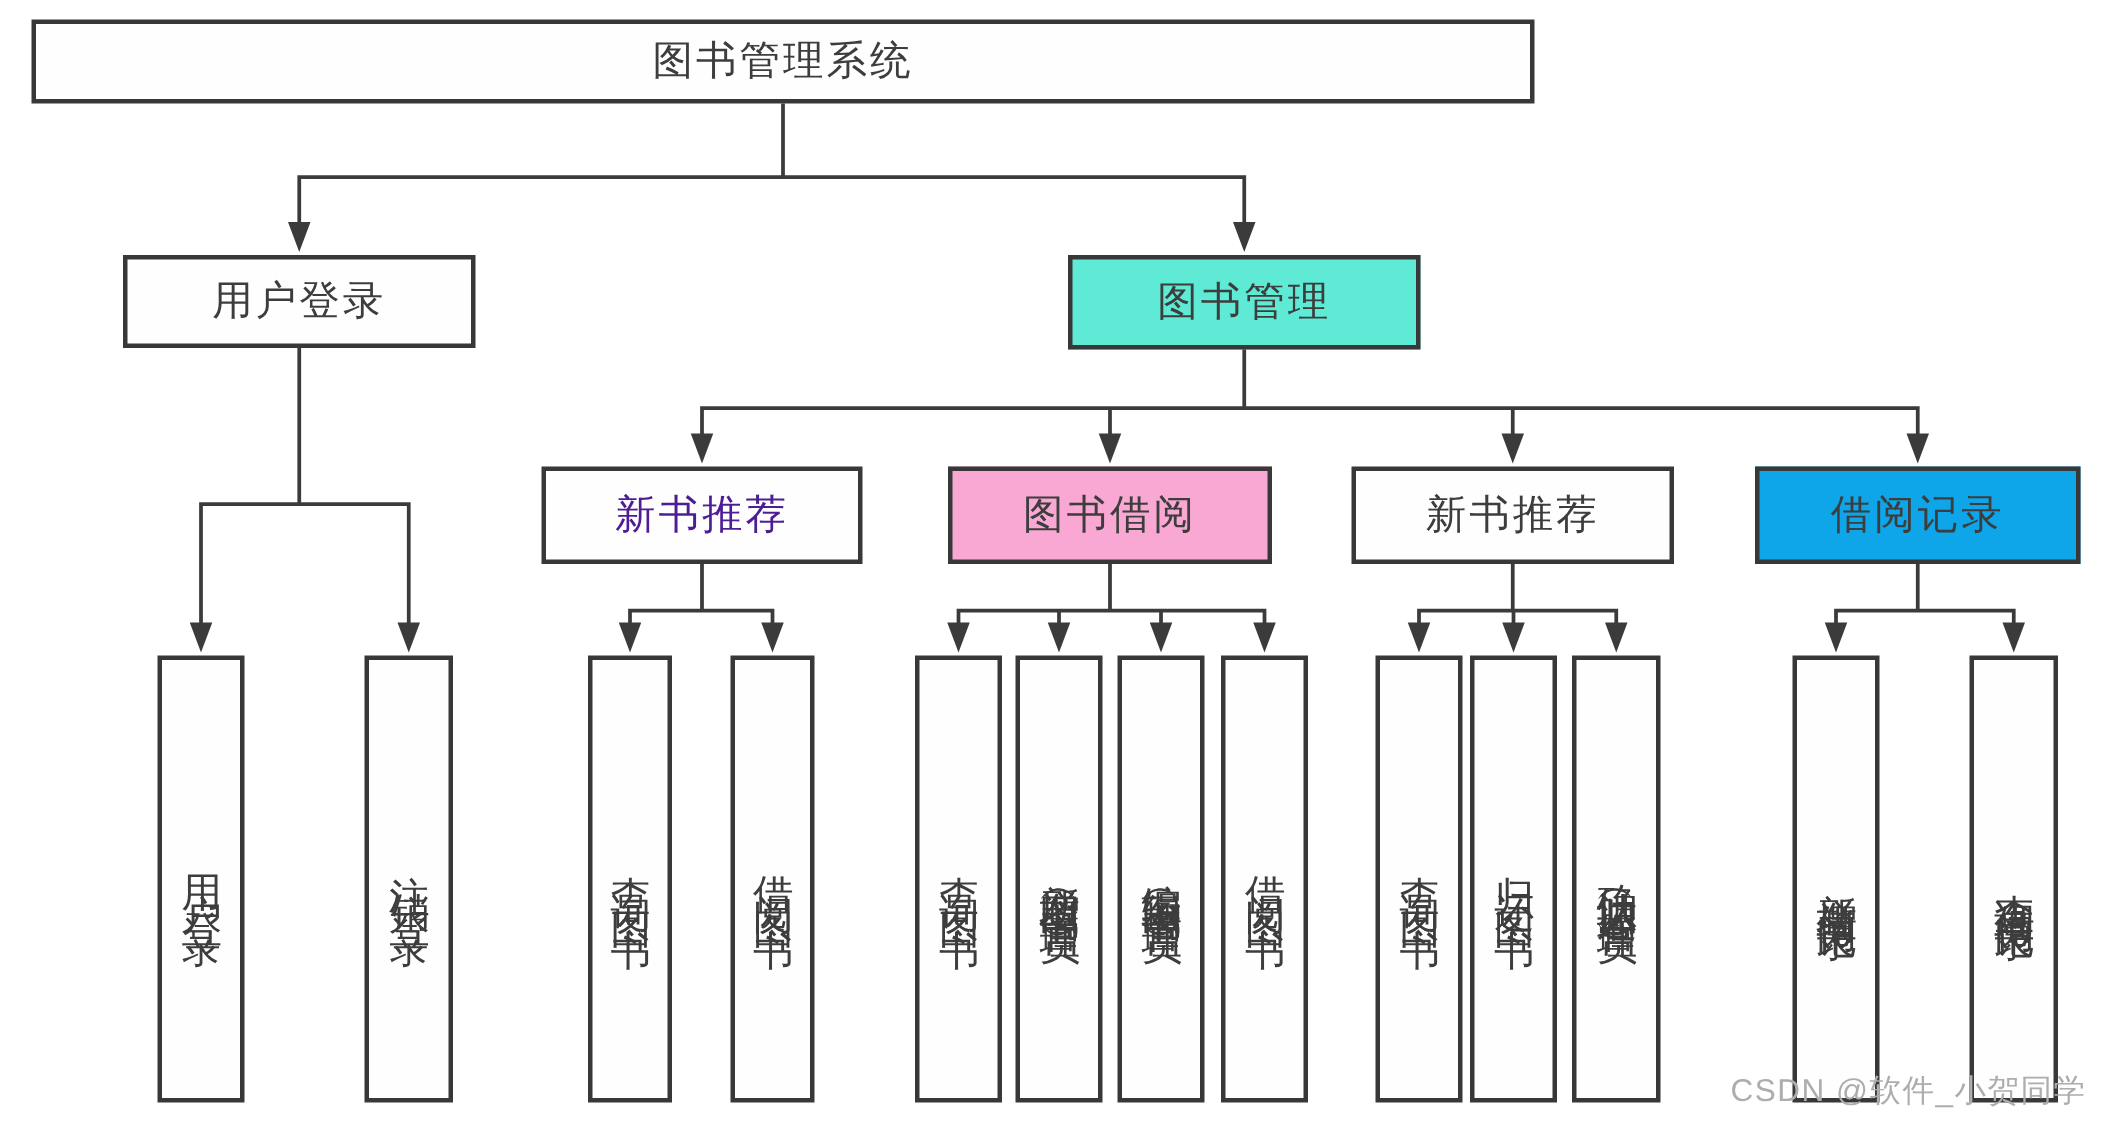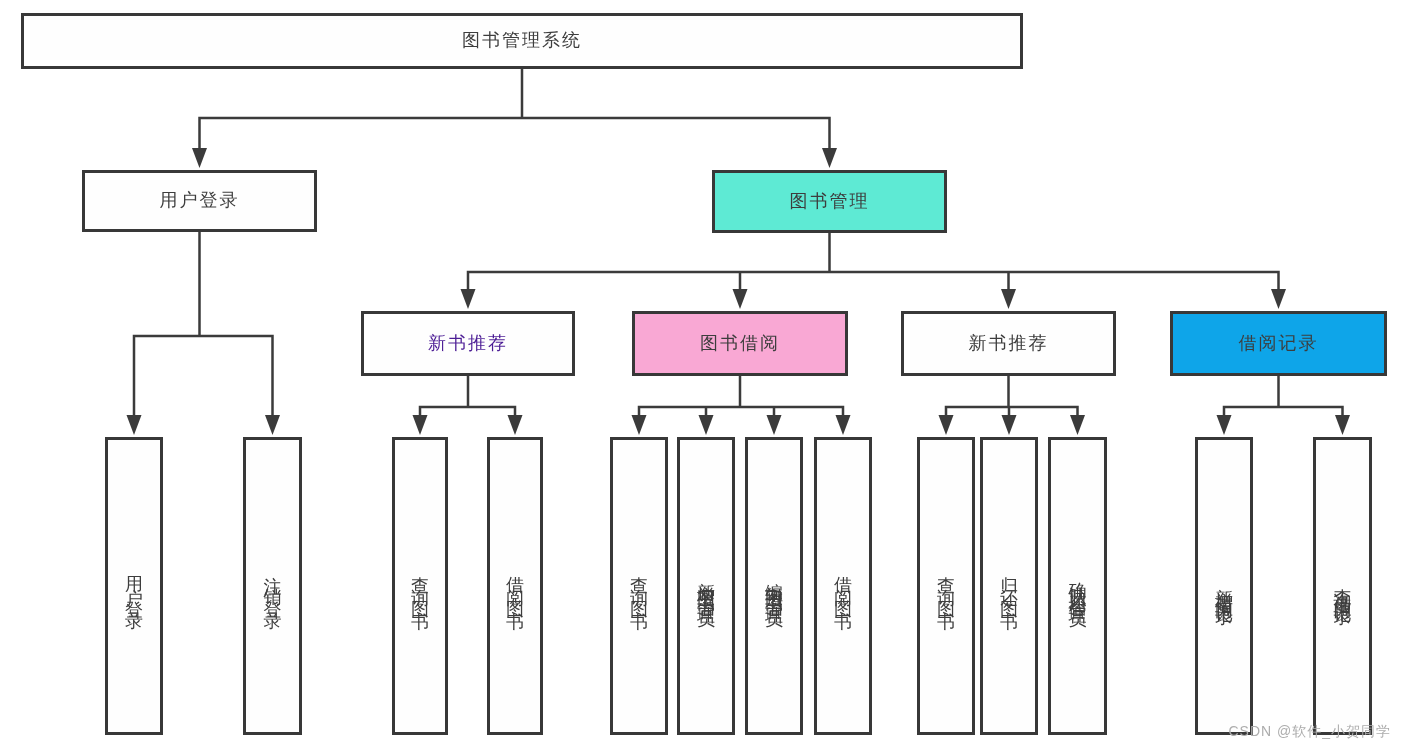--- a/index.html
+++ b/index.html
@@ -27,36 +27,36 @@
     box-sizing: border-box;
     background: #fefefe;
     border: 3px solid #383838;
     display: flex;
     align-items: center;
     justify-content: center;
     z-index: 2;
   }
   .node .label {
     color: #3d3d3d;
-    font-size: 18px;
+    font-size: 27px;
     letter-spacing: 2px;
     white-space: nowrap;
     line-height: 1.1;
   }
   .node.vert .label {
     writing-mode: vertical-rl;
     text-orientation: mixed;
     white-space: normal;
     line-height: 1.0;
   }
   .watermark {
     position: absolute;
     right: 14px;
     bottom: 6px;
-    font-size: 14px;
+    font-size: 21px;
     color: #adadad;
     letter-spacing: 1px;
     z-index: 3;
     pointer-events: none;
   }
 </style>
 </head>
 <body>
 
 <div class="stage">

